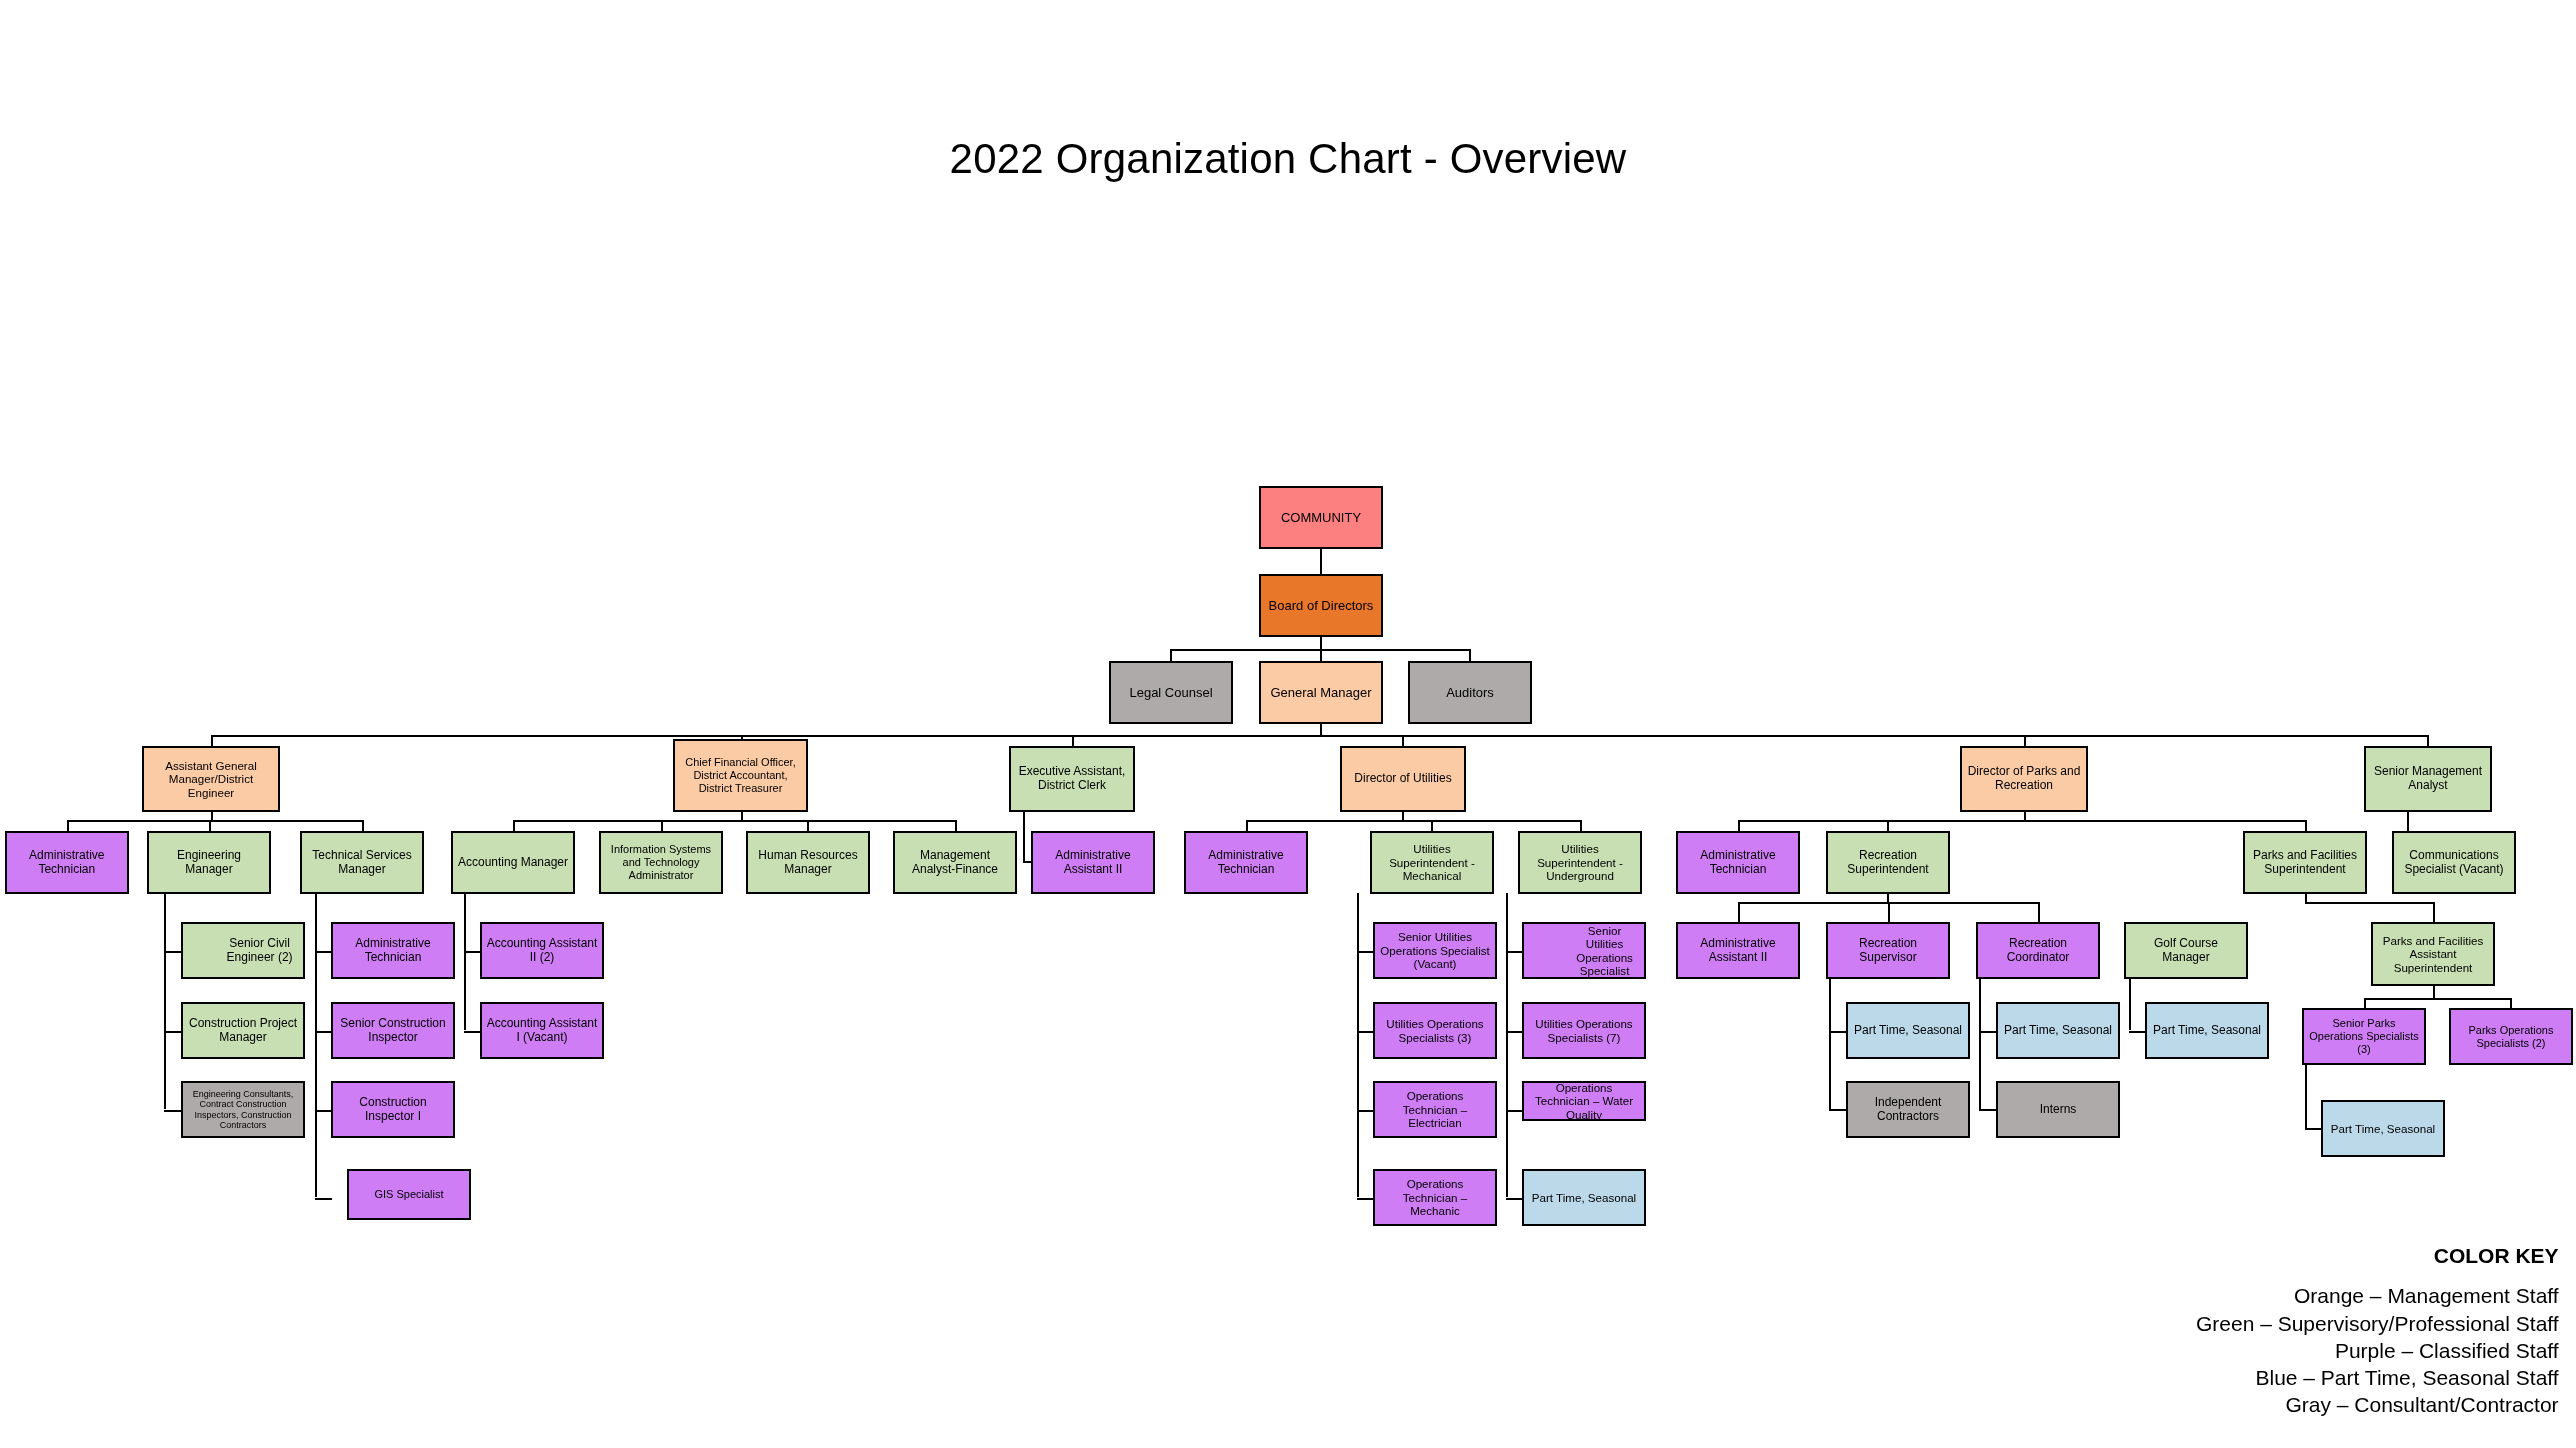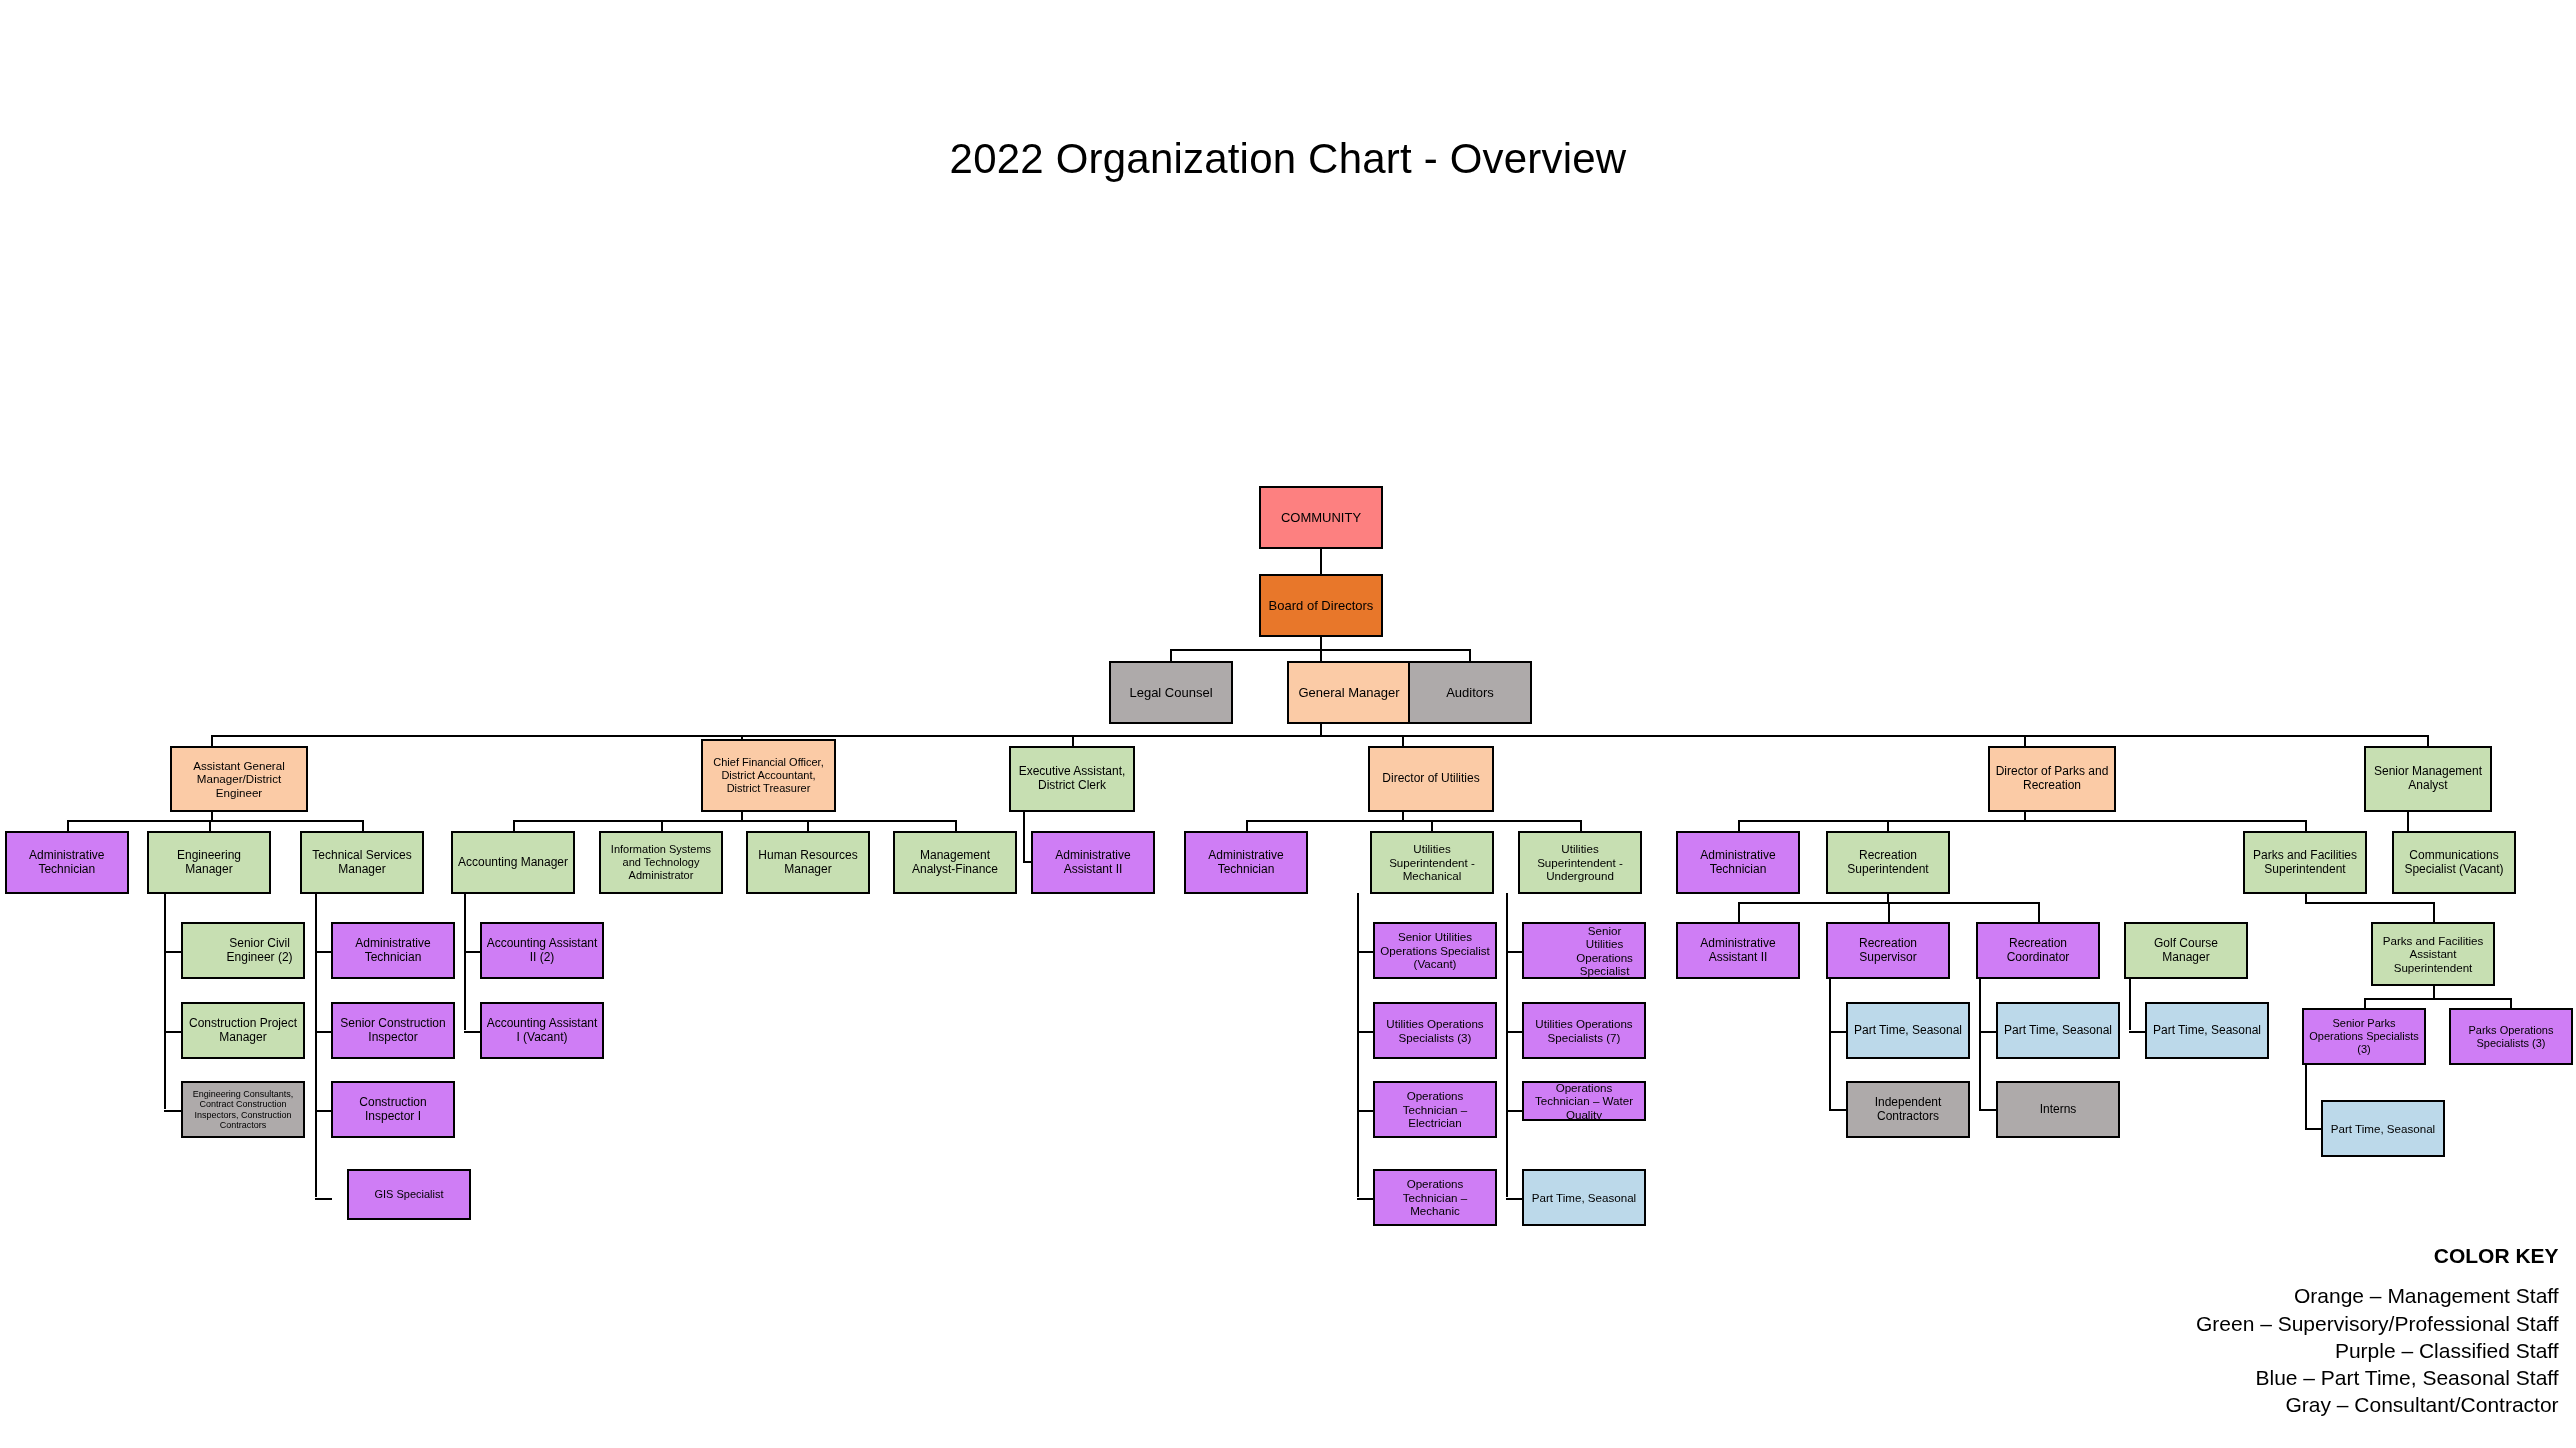--- a/index.html
+++ b/index.html
@@ -38,21 +38,21 @@
     justify-content: center;
     text-align: center;
     line-height: 1.16;
     padding: 1.9px 2.9px;
     overflow: hidden;
     word-wrap: break-word;
   }
   .node span { display: block; width: 100%; }
   .c-red    { background: #fd8080; }
   .c-orange { background: #e8772a; }
-  .c-peach  { background: #fbcba6; margin-left: 28px; }
+  .c-peach  { background: #fbcba6; }
   .c-green  { background: #c7dfb2; }
   .c-purple { background: #cf7df5; }
   .c-blue   { background: #bcd9ea; }
   .c-gray   { background: #aeaaaa; }
   .ln {
     position: absolute;
     background: #000000;
   }
   .ln.h { height: 1.5px; }
   .ln.v { width: 1.5px; }
@@ -320,21 +320,21 @@
       <div class="node c-gray" style="left: 1846px; top: 1081px; width: 124px; height: 57px; font-size: 12px;">
         <span>Independent Contractors</span>
       </div>
       <div class="node c-gray" style="left: 1996px; top: 1081px; width: 124px; height: 57px; font-size: 12px;">
         <span>Interns</span>
       </div>
       <div class="node c-purple" style="left: 2302px; top: 1008px; width: 124px; height: 57px; font-size: 11px;">
         <span>Senior Parks Operations Specialists (3)</span>
       </div>
       <div class="node c-purple" style="left: 2449px; top: 1008px; width: 124px; height: 57px; font-size: 11px;">
-        <span>Parks Operations Specialists (3)</span>
+        <span>Parks Operations Specialists (2)</span>
       </div>
       <div class="node c-blue" style="left: 2321px; top: 1100px; width: 124px; height: 57px; font-size: 11.6px;">
         <span>Part Time, Seasonal</span>
       </div>
     </div>
 
   <div id="legend">
     <div class="legend-title">COLOR KEY</div>
     <div id="legend-entries">
         <div>Orange – Management Staff</div>

